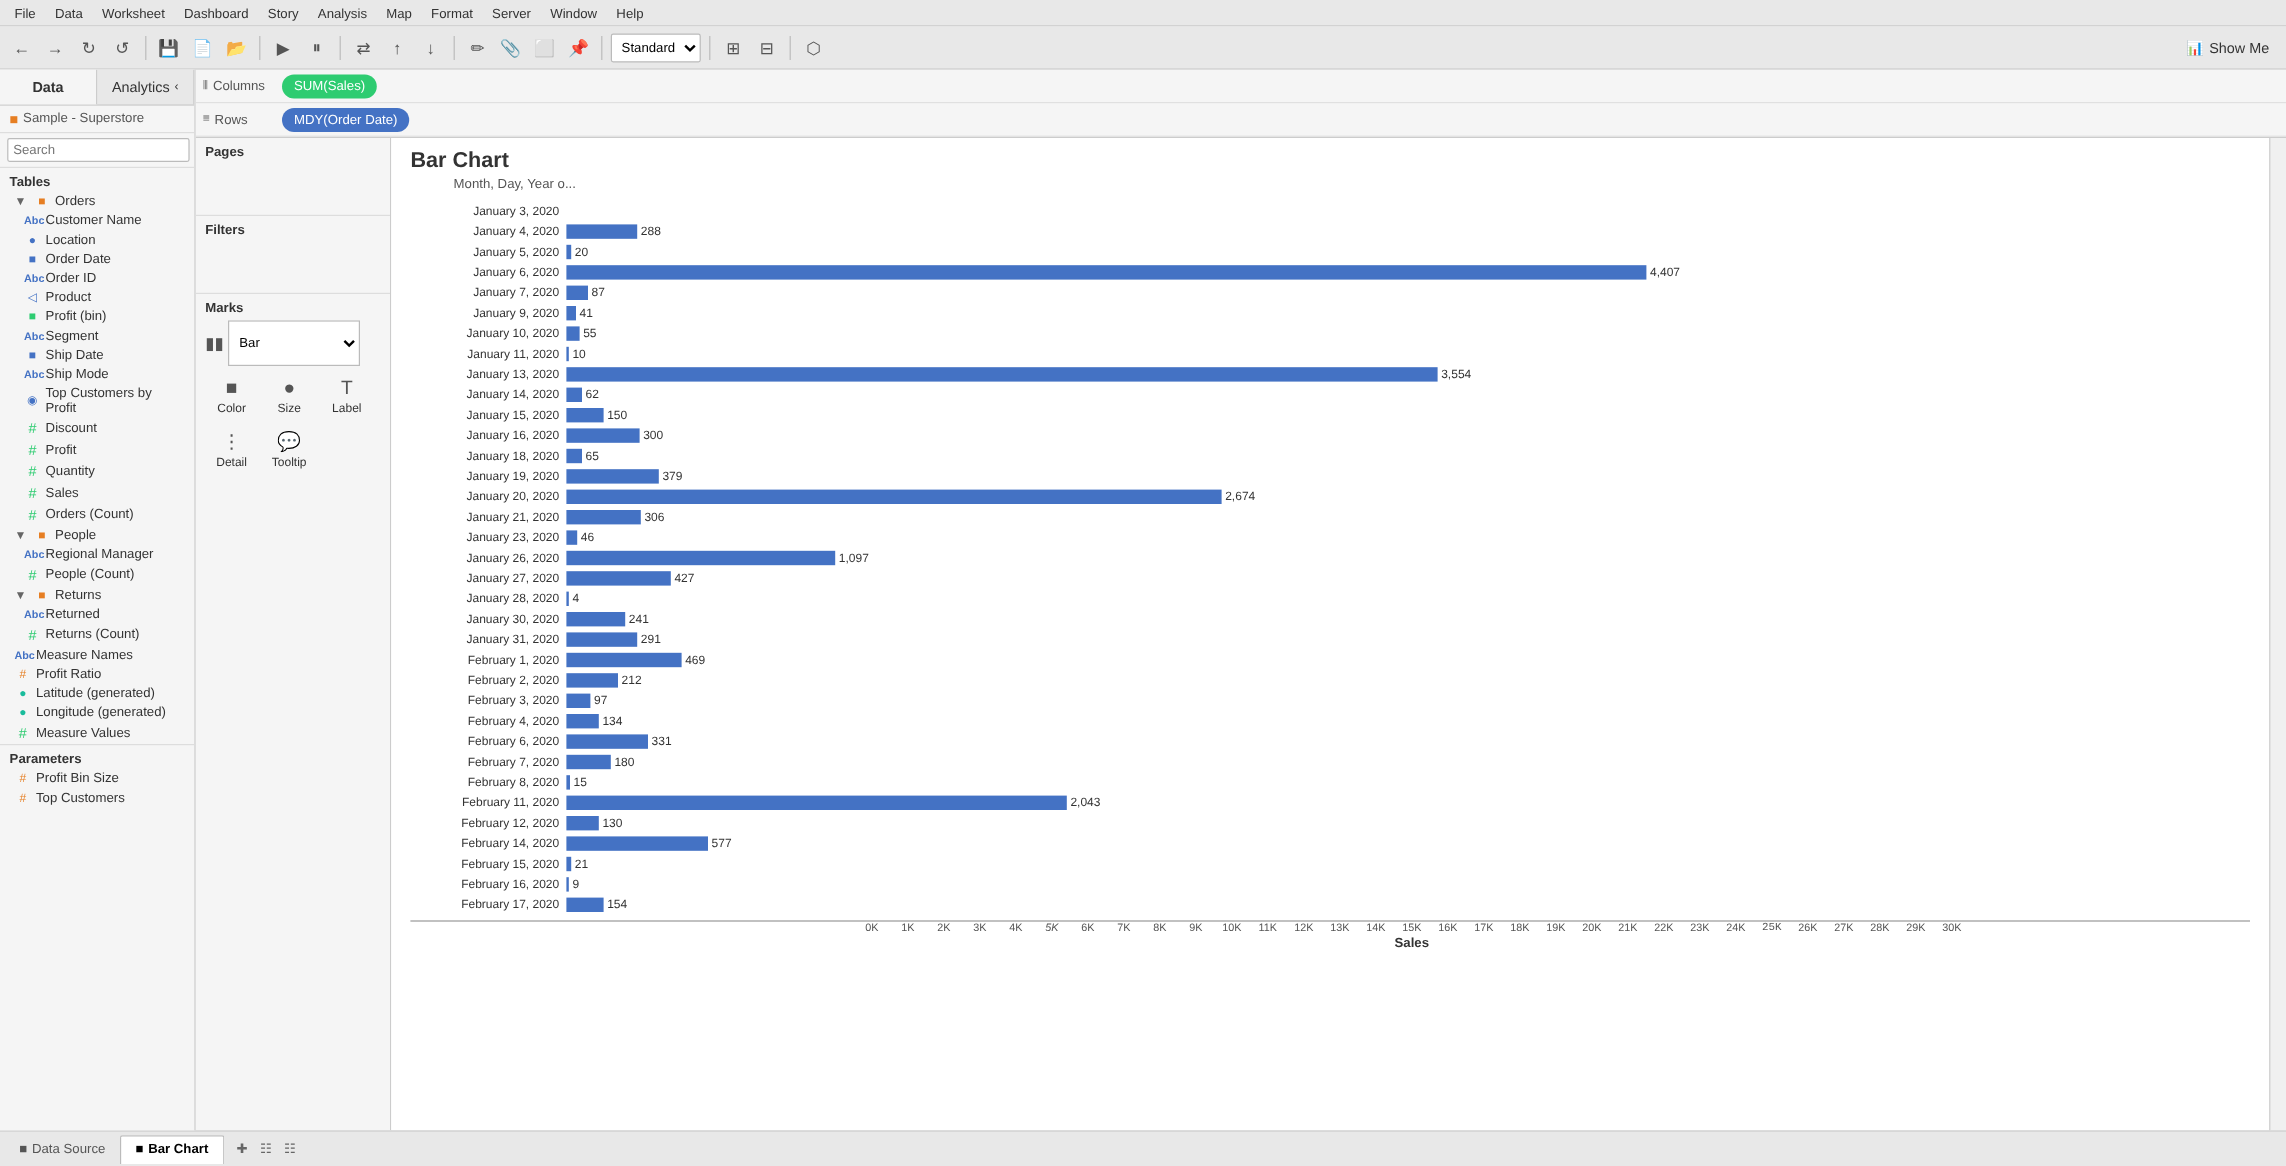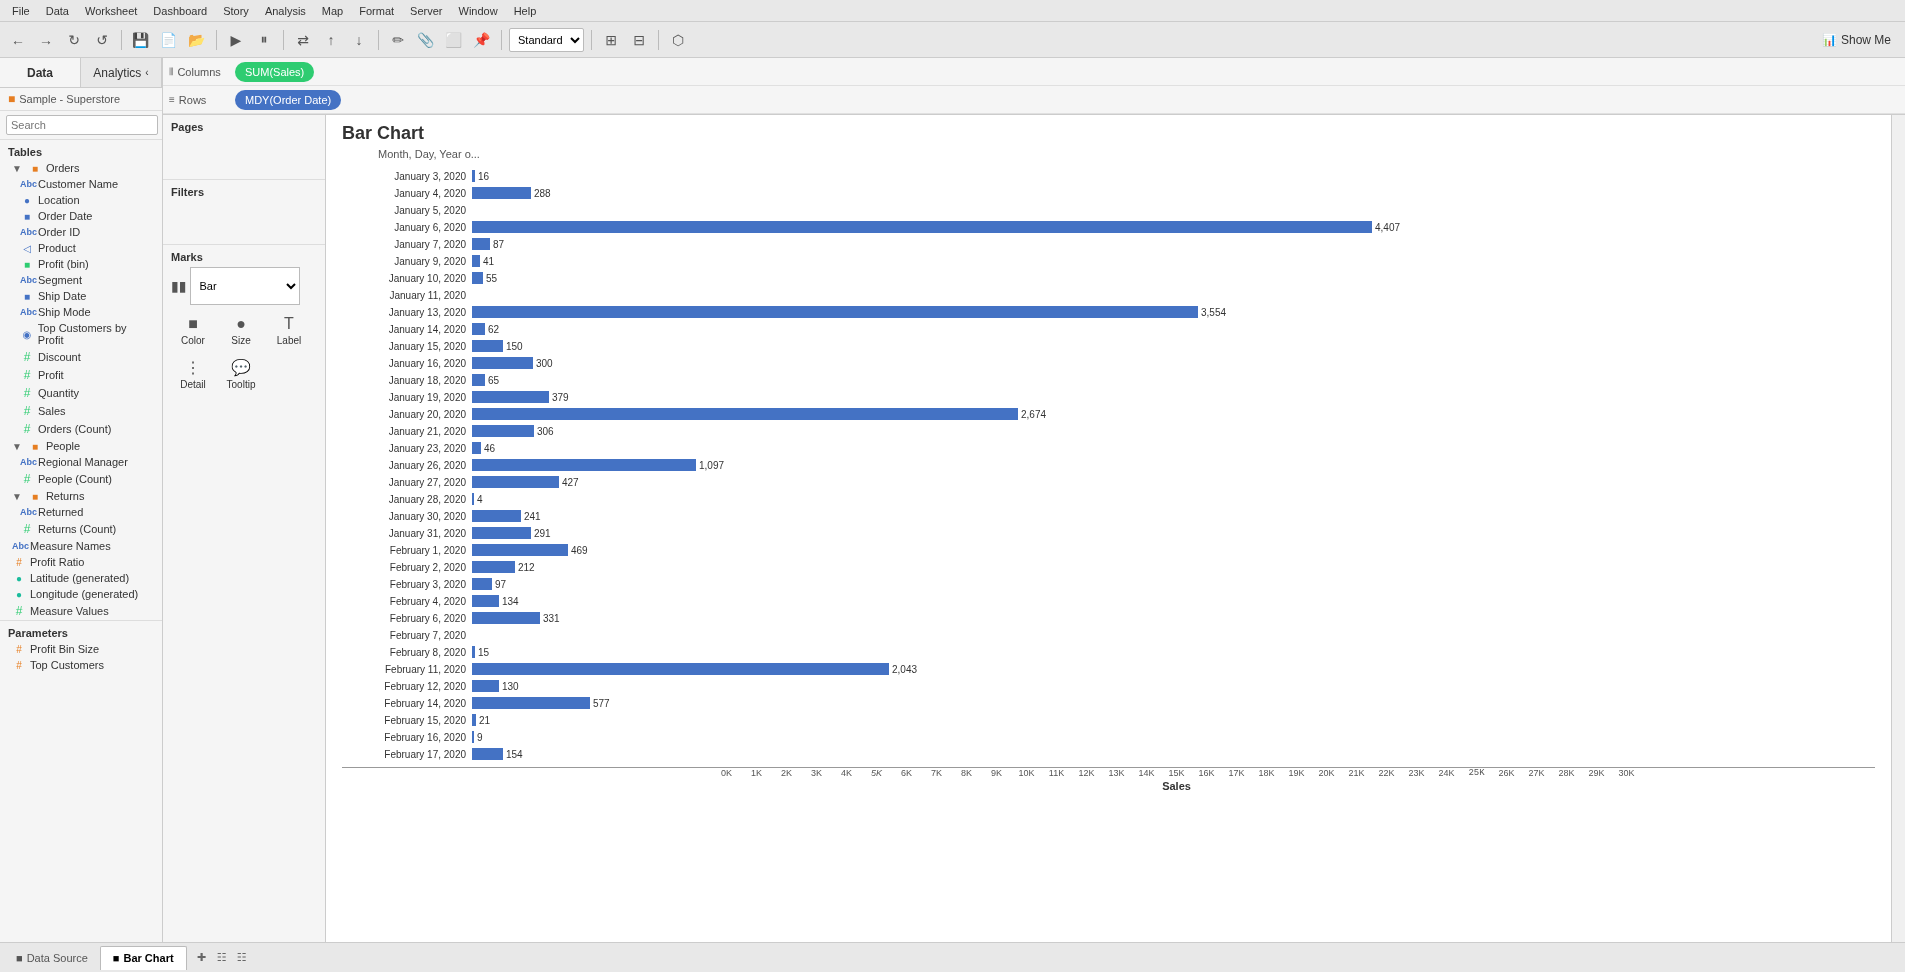--- a/index.html
+++ b/index.html
@@ -577,34 +577,34 @@
         </div>
       </div>
 
       <div id="chart-container">
         <div id="chart-title">Bar Chart</div>
         <div id="chart-subtitle">Month, Day, Year o...</div>
         <div id="bar-chart-area">
 
         <div class="bar-row">
               <div class="bar-label">January 3, 2020</div>
-              <div class="bar-track">
-                <div class="bar-fill" style="width: 3px;"></div>
-                <span class="bar-value">16</span>
-              </div>
             </div>
             <div class="bar-row">
               <div class="bar-label">January 4, 2020</div>
               <div class="bar-track">
                 <div class="bar-fill" style="width: 59px;"></div>
                 <span class="bar-value">288</span>
               </div>
             </div>
             <div class="bar-row">
               <div class="bar-label">January 5, 2020</div>
+              <div class="bar-track">
+                <div class="bar-fill" style="width: 4px;"></div>
+                <span class="bar-value">20</span>
+              </div>
             </div>
             <div class="bar-row">
               <div class="bar-label">January 6, 2020</div>
               <div class="bar-track">
                 <div class="bar-fill" style="width: 900px;"></div>
                 <span class="bar-value">4,407</span>
               </div>
             </div>
             <div class="bar-row">
               <div class="bar-label">January 7, 2020</div>
@@ -622,20 +622,24 @@
             </div>
             <div class="bar-row">
               <div class="bar-label">January 10, 2020</div>
               <div class="bar-track">
                 <div class="bar-fill" style="width: 11px;"></div>
                 <span class="bar-value">55</span>
               </div>
             </div>
             <div class="bar-row">
               <div class="bar-label">January 11, 2020</div>
+              <div class="bar-track">
+                <div class="bar-fill" style="width: 2px;"></div>
+                <span class="bar-value">10</span>
+              </div>
             </div>
             <div class="bar-row">
               <div class="bar-label">January 13, 2020</div>
               <div class="bar-track">
                 <div class="bar-fill" style="width: 726px;"></div>
                 <span class="bar-value">3,554</span>
               </div>
             </div>
             <div class="bar-row">
               <div class="bar-label">January 14, 2020</div>
@@ -758,20 +762,24 @@
             </div>
             <div class="bar-row">
               <div class="bar-label">February 6, 2020</div>
               <div class="bar-track">
                 <div class="bar-fill" style="width: 68px;"></div>
                 <span class="bar-value">331</span>
               </div>
             </div>
             <div class="bar-row">
               <div class="bar-label">February 7, 2020</div>
+              <div class="bar-track">
+                <div class="bar-fill" style="width: 37px;"></div>
+                <span class="bar-value">180</span>
+              </div>
             </div>
             <div class="bar-row">
               <div class="bar-label">February 8, 2020</div>
               <div class="bar-track">
                 <div class="bar-fill" style="width: 3px;"></div>
                 <span class="bar-value">15</span>
               </div>
             </div>
             <div class="bar-row">
               <div class="bar-label">February 11, 2020</div>

